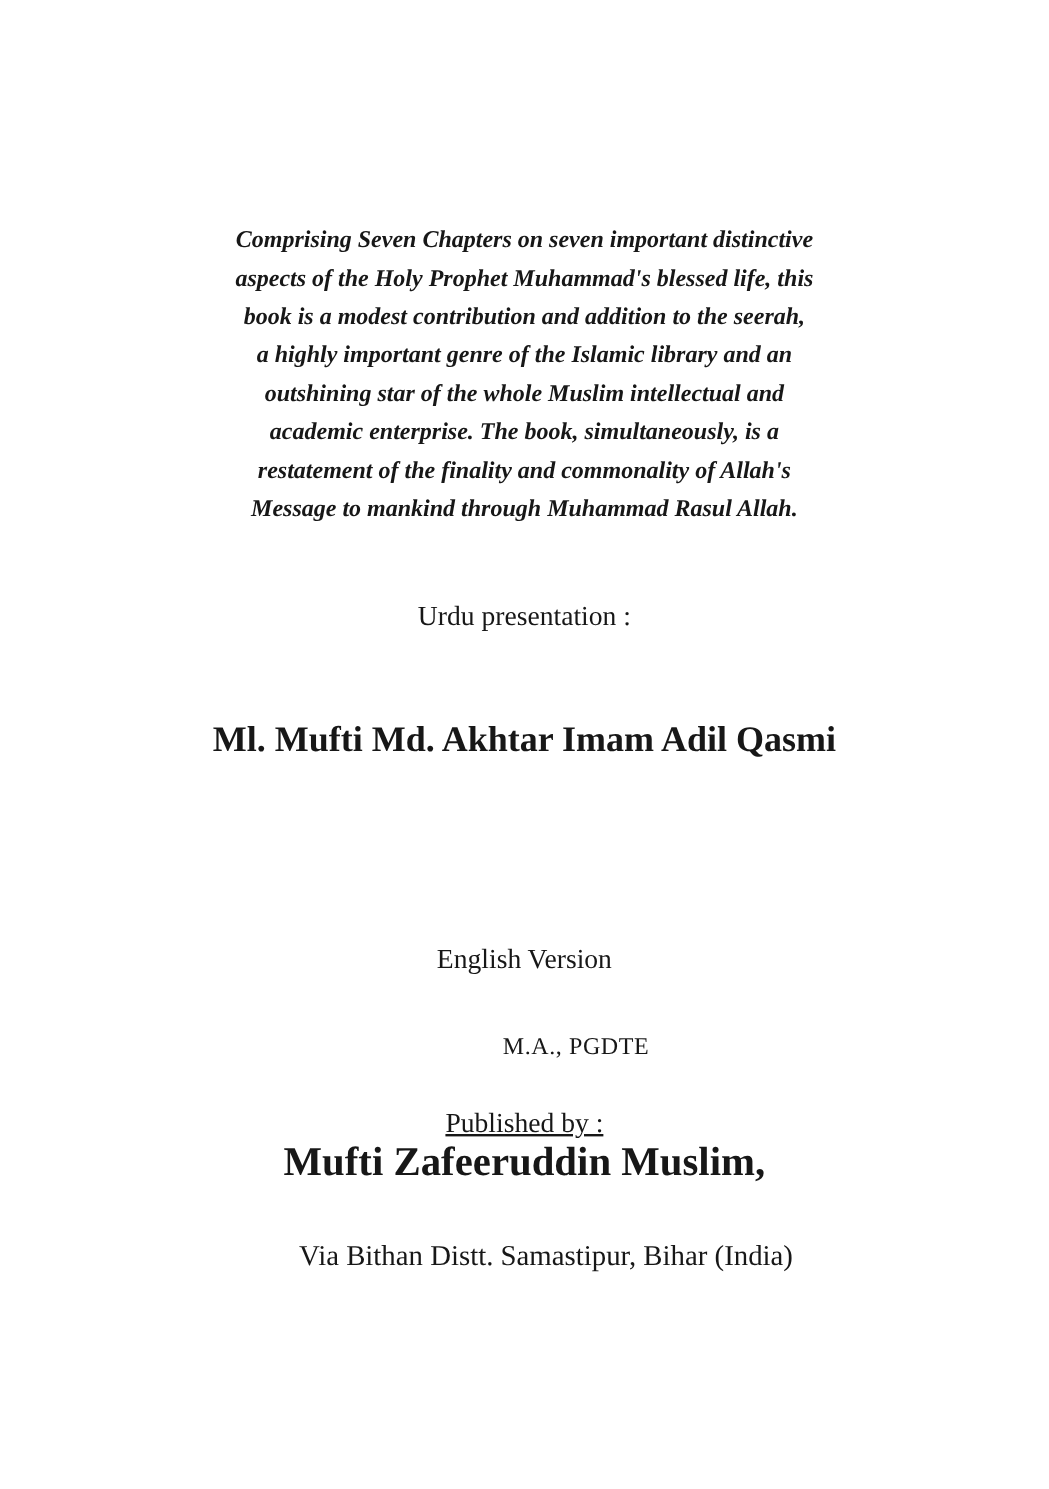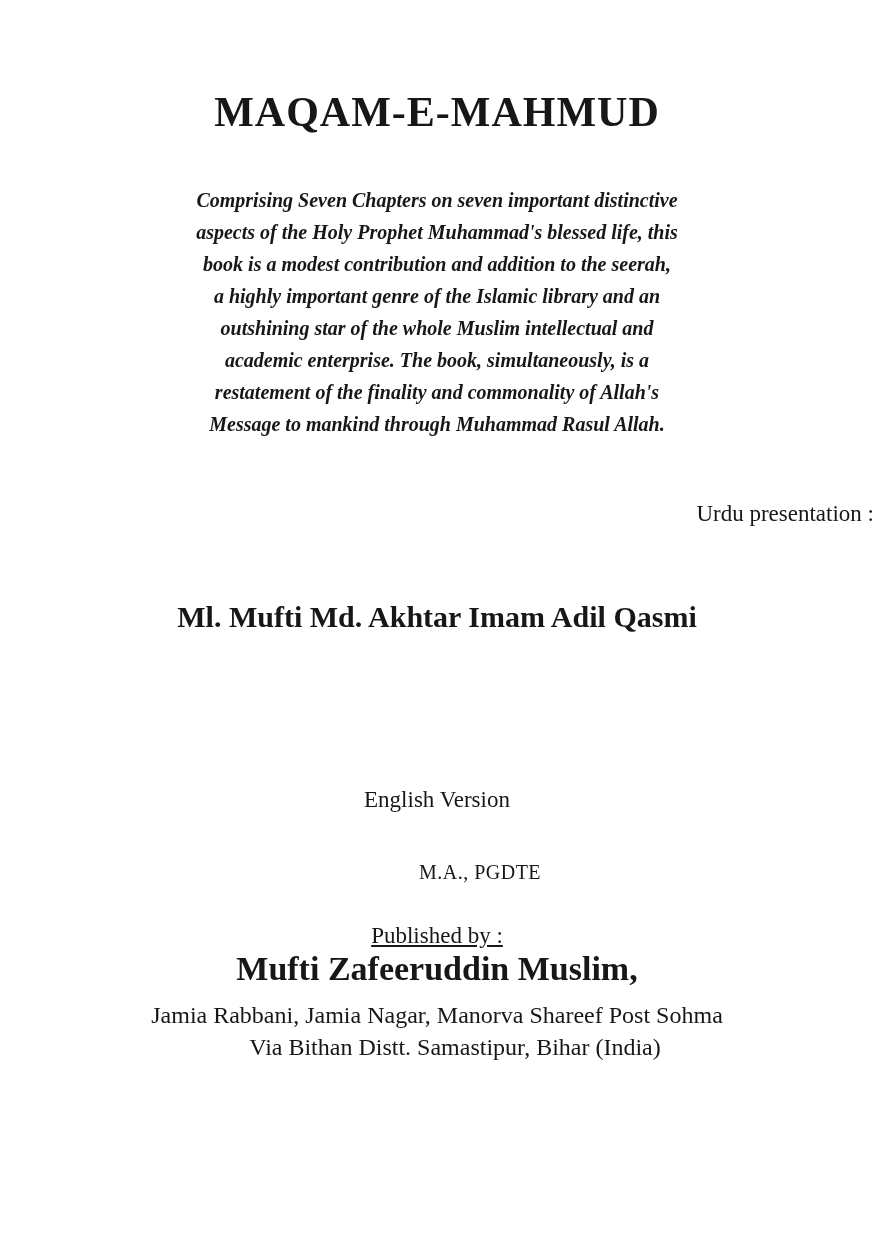--- a/index.html
+++ b/index.html
@@ -32,21 +32,21 @@
     top: 184px;
     font-size: 20px;
     font-weight: bold;
     font-style: italic;
     line-height: 32px;
     white-space: pre-line;
   }
   .small-label {
     font-size: 23px;
   }
-  .urdu-label    { top: 501px; text-align: right; }
+  .urdu-label    { top: 501px; }
   .urdu-name {
     top: 600px;
     font-size: 30px;
     font-weight: bold;
   }
   .english-label { top: 787px; }
   .english-name {
     top: 816px;
     font-size: 29px;
     font-weight: bold;
@@ -71,21 +71,20 @@
     top: 1034px;
     font-size: 24px;
     margin-left: 18px;
   }
 </style>
 </head>
 <body>
 
 <div class="page">
 
-  <div class="centered book-title">MAQAM-E-MAHMUD</div>
 
   <div class="centered tagline">Comprising Seven Chapters on seven important distinctive
 aspects of the Holy Prophet Muhammad's blessed life, this
 book is a modest contribution and addition to the seerah,
 a highly important genre of the Islamic library and an
 outshining star of the whole Muslim intellectual and
 academic enterprise. The book, simultaneously, is a
 restatement of the finality and commonality of Allah's
 Message to mankind through Muhammad Rasul Allah.</div>
 
@@ -95,17 +94,16 @@
 
   <div class="centered small-label english-label">English Version</div>
 
 
   <div class="centered english-quals">M.A., PGDTE</div>
 
   <div class="centered small-label published-label">Published by :</div>
 
   <div class="centered publisher-name">Mufti Zafeeruddin Muslim,</div>
 
-  <div class="centered publisher-addr1">Jamia Rabbani, Jamia Nagar, Manorva Shareef Post Sohma</div>
 
   <div class="centered publisher-addr2">Via Bithan Distt. Samastipur, Bihar (India)</div>
 
 </div>
 
 </body></html>

